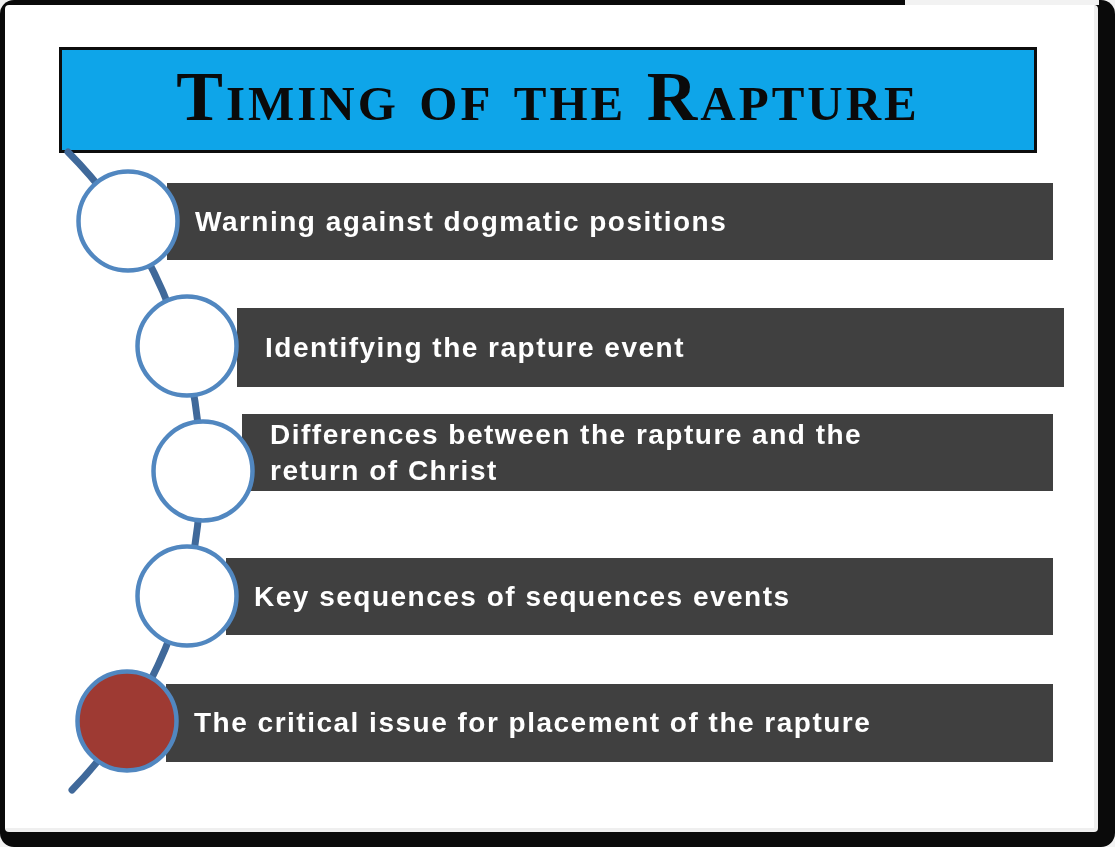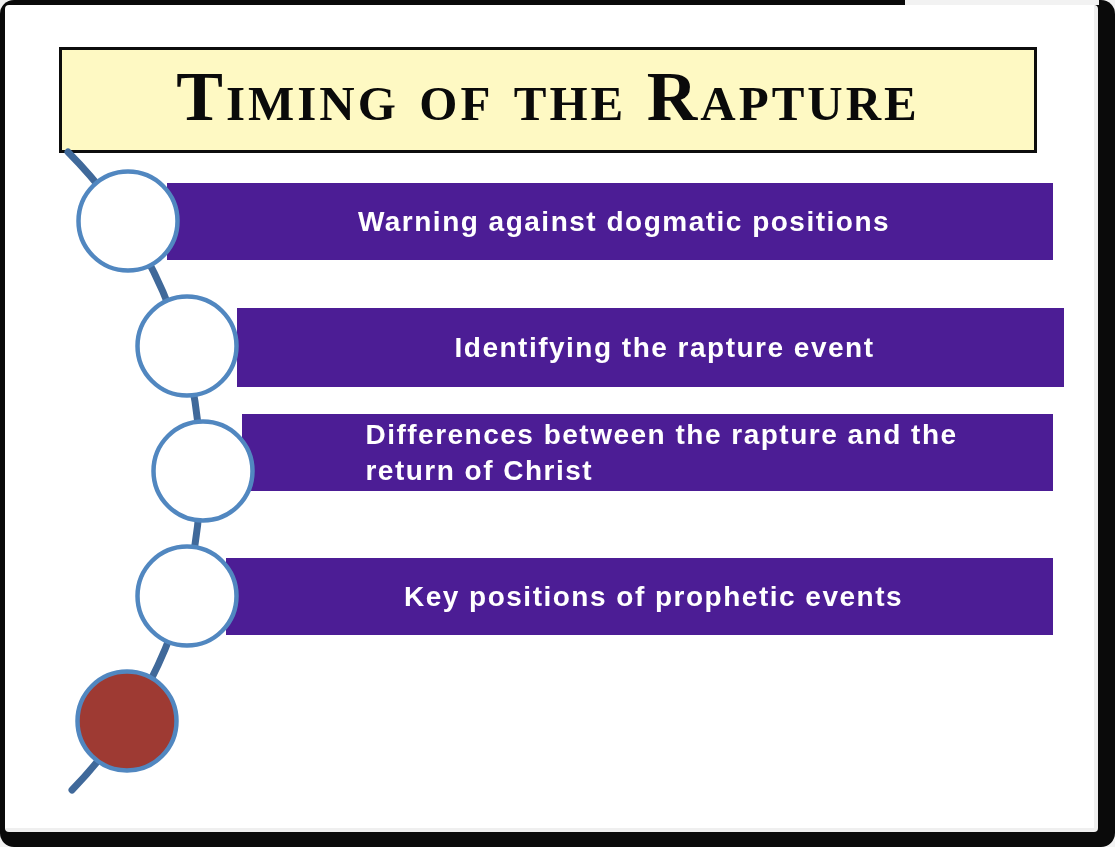--- a/index.html
+++ b/index.html
@@ -19,36 +19,35 @@
     border-right:4px solid #efefef;border-bottom:4px solid #efefef;
   }
   .notch{
     position:absolute;left:905px;top:0;width:194px;height:5px;background:#f2f2f2;
   }
   .content{position:absolute;inset:0;z-index:2;}
 
   
   .title-box{
     position:absolute;left:59px;top:47px;width:978px;height:106px;
-    background:#fef9c3;border:3px solid #0d0d0d;box-sizing:border-box;
+    background:#0ea5e9;border:3px solid #0d0d0d;box-sizing:border-box;
     display:flex;align-items:center;justify-content:center;
   }
   .title-text{
     font-family:"Liberation Serif", serif;
     font-weight:700;font-variant:small-caps;
     font-size:70px;letter-spacing:3px;color:#0a0a0a;
     white-space:nowrap;line-height:1;padding-bottom:6px;
   }
 
   
   .bar{
-    position:absolute;background:#4c1d95;
+    position:absolute;background:#404040;
     display:flex;align-items:center;box-sizing:border-box;
     padding-left:28px;
-    justify-content:center;
   }
   .bar-label{
     color:#ffffff;font-weight:700;font-size:28px;letter-spacing:1.5px;
     line-height:36px;white-space:pre-line;
   }
   .bar.r1{left:167px;top:183px;width:886px;height:77px;}
   .bar.r2{left:237px;top:308px;width:827px;height:79px;}
   .bar.r3{left:242px;top:414px;width:811px;height:77px;}
   .bar.r4{left:226px;top:558px;width:827px;height:77px;}
   .bar.r5{left:166px;top:684px;width:887px;height:78px;}
@@ -77,21 +76,24 @@
     <span class="bar-label">Warning against dogmatic positions</span>
   </div>
   <div class="bar r2">
     <span class="bar-label">Identifying the rapture event</span>
   </div>
   <div class="bar r3">
     <span class="bar-label">Differences between the rapture and the
 return of Christ</span>
   </div>
   <div class="bar r4">
-    <span class="bar-label">Key positions of prophetic events</span>
+    <span class="bar-label">Key sequences of sequences events</span>
+  </div>
+  <div class="bar r5">
+    <span class="bar-label">The critical issue for placement of the rapture</span>
   </div>
 
   <svg class="overlay" viewBox="0 0 1115 847">
     <path class="connector" d="M 68 152 A 455 455 0 0 1 72 790"></path>
     <circle class="marker" cx="128" cy="221" r="49.5"></circle>
     <circle class="marker" cx="187" cy="346" r="49.5"></circle>
     <circle class="marker" cx="203" cy="471" r="49.5"></circle>
     <circle class="marker" cx="187" cy="596" r="49.5"></circle>
     <circle class="marker accent" cx="127" cy="721" r="49.5"></circle>
   </svg>

